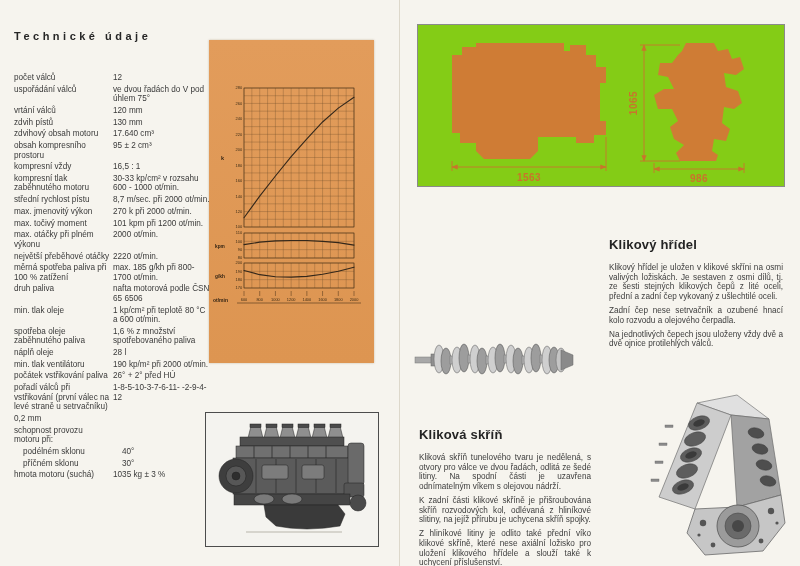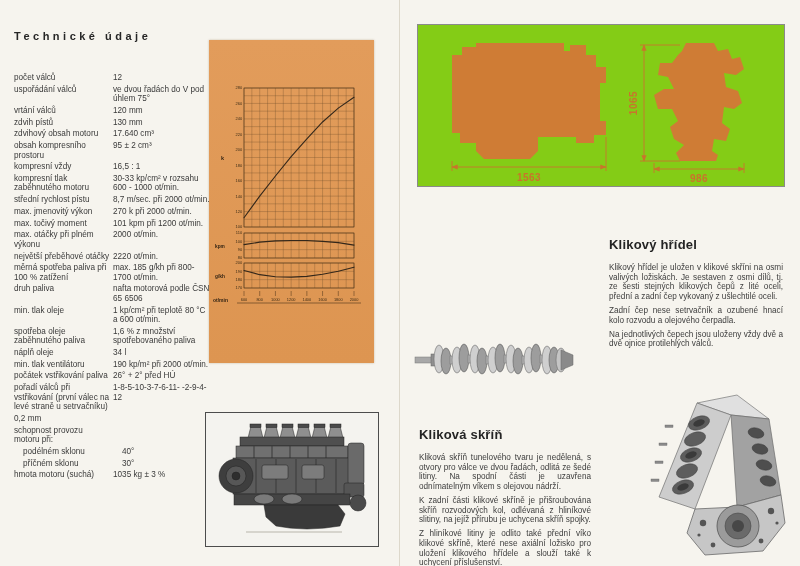--- a/index.html
+++ b/index.html
@@ -107,21 +107,21 @@
       <div class="spec-row">
         <div class="spec-label">min. tlak oleje</div>
         <div class="spec-value">1 kp/cm² při teplotě 80 °C a 600 ot/min.</div>
       </div>
       <div class="spec-row">
         <div class="spec-label">spotřeba oleje zaběhnutého paliva</div>
         <div class="spec-value">1,6 % z množství spotřebovaného paliva</div>
       </div>
       <div class="spec-row">
         <div class="spec-label">náplň oleje</div>
-        <div class="spec-value">34 l</div>
+        <div class="spec-value">28 l</div>
       </div>
       <div class="spec-row">
         <div class="spec-label">min. tlak ventilátoru</div>
         <div class="spec-value">190 kp/m² při 2000 ot/min.</div>
       </div>
       <div class="spec-row">
         <div class="spec-label">počátek vstřikování paliva</div>
         <div class="spec-value">26° + 2° před HÚ</div>
       </div>
       <div class="spec-row">

